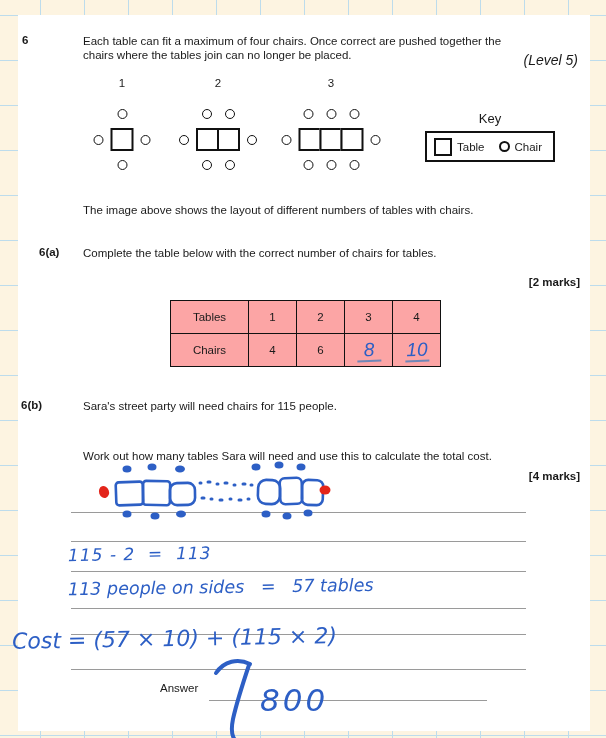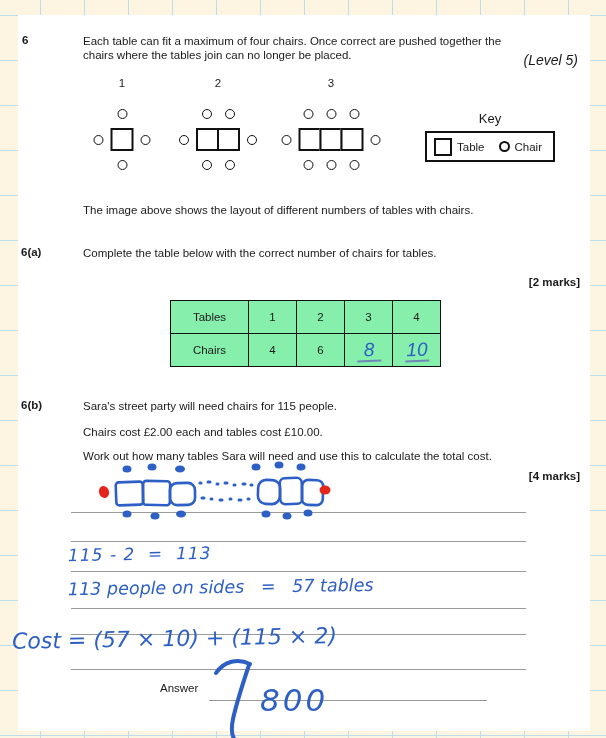--- a/index.html
+++ b/index.html
@@ -34,21 +34,21 @@
 
   
   .key-wrap { position:absolute; left:407px; top:96px; width:130px; text-align:center; }
   .key-title { font-size:13px; margin-bottom:5px; }
   .key-box { border:2px solid #111; height:27px; display:flex; align-items:center; padding:0 7px; background:#fff; }
   .key-sq { width:14px; height:14px; border:2px solid #111; margin-right:5px; }
   .key-circle { width:7px; height:7px; border:2px solid #111; border-radius:50%; margin:0 5px 0 14px; }
   .key-label { font-size:11.5px; }
 
   
-  .anstable { position:absolute; left:152px; top:285px; border-collapse:collapse; background:#86efac; }
+  .anstable { position:absolute; left:152px; top:285px; border-collapse:collapse; background:#fca5a5; }
   .anstable td { border:1.6px solid #111; font-size:11.5px; text-align:center; height:32px; padding:0; }
   .anstable td.c0 { width:77px; }
   .anstable td.cn { width:47px; }
   .hand-ans { display:inline-block; min-width:24px; color:#2d5fc5; font-size:19px;
               font-style:italic; border-bottom:2px solid #6e87b8; transform:rotate(-2deg);
               line-height:21px; }
 
   
   .hline { position:absolute; left:53px; width:455px; height:1px; background:#9a9a9a; }
 
@@ -137,21 +137,21 @@
     <div class="key-box">
       <span class="key-sq"></span>
       <span class="key-label">Table</span>
       <span class="key-circle"></span>
       <span class="key-label">Chair</span>
     </div>
   </div>
 
   <div class="txt" style="left:65px; top:188px;">The image above shows the layout of different numbers of tables with chairs.</div>
 
-  <div class="qnum" style="left:3px; top:231px;">6(a)</div>
+  <div class="qnum" style="left:21px; top:231px;">6(a)</div>
   <div class="txt" style="left:65px; top:231px;">Complete the table below with the correct number of chairs for tables.</div>
   <div class="marks" style="top:261px;">[2 marks]</div>
 
   <table class="anstable">
     <tbody>
         <tr>
       <td class="c0">Tables</td>
       <td class="cn">1</td>
       <td class="cn">2</td>
       <td class="cn">3</td>
@@ -162,21 +162,20 @@
       <td class="cn">4</td>
       <td class="cn">6</td>
       <td class="cn"><span class="hand-ans">8</span></td>
       <td class="cn"><span class="hand-ans">10</span></td>
     </tr>
   </tbody>
     </table>
 
   <div class="qnum" style="left:3px; top:384px;">6(b)</div>
   <div class="txt" style="left:65px; top:384px;">Sara's street party will need chairs for 115 people.</div>
-  <div class="txt" style="left:65px; top:410px;">Chairs cost £2.00 each and tables cost £10.00.</div>
   <div class="txt" style="left:65px; top:434px;text-align:right;">Work out how many tables Sara will need and use this to calculate the total cost.</div>
   <div class="marks" style="top:455px;">[4 marks]</div>
 
   <div class="hline" style="top:497px;"></div>
   <div class="hline" style="top:526px;"></div>
   <div class="hline" style="top:556px;"></div>
   <div class="hline" style="top:593px;"></div>
   <div class="hline" style="top:619px;"></div>
   <div class="hline" style="top:654px;"></div>
 

